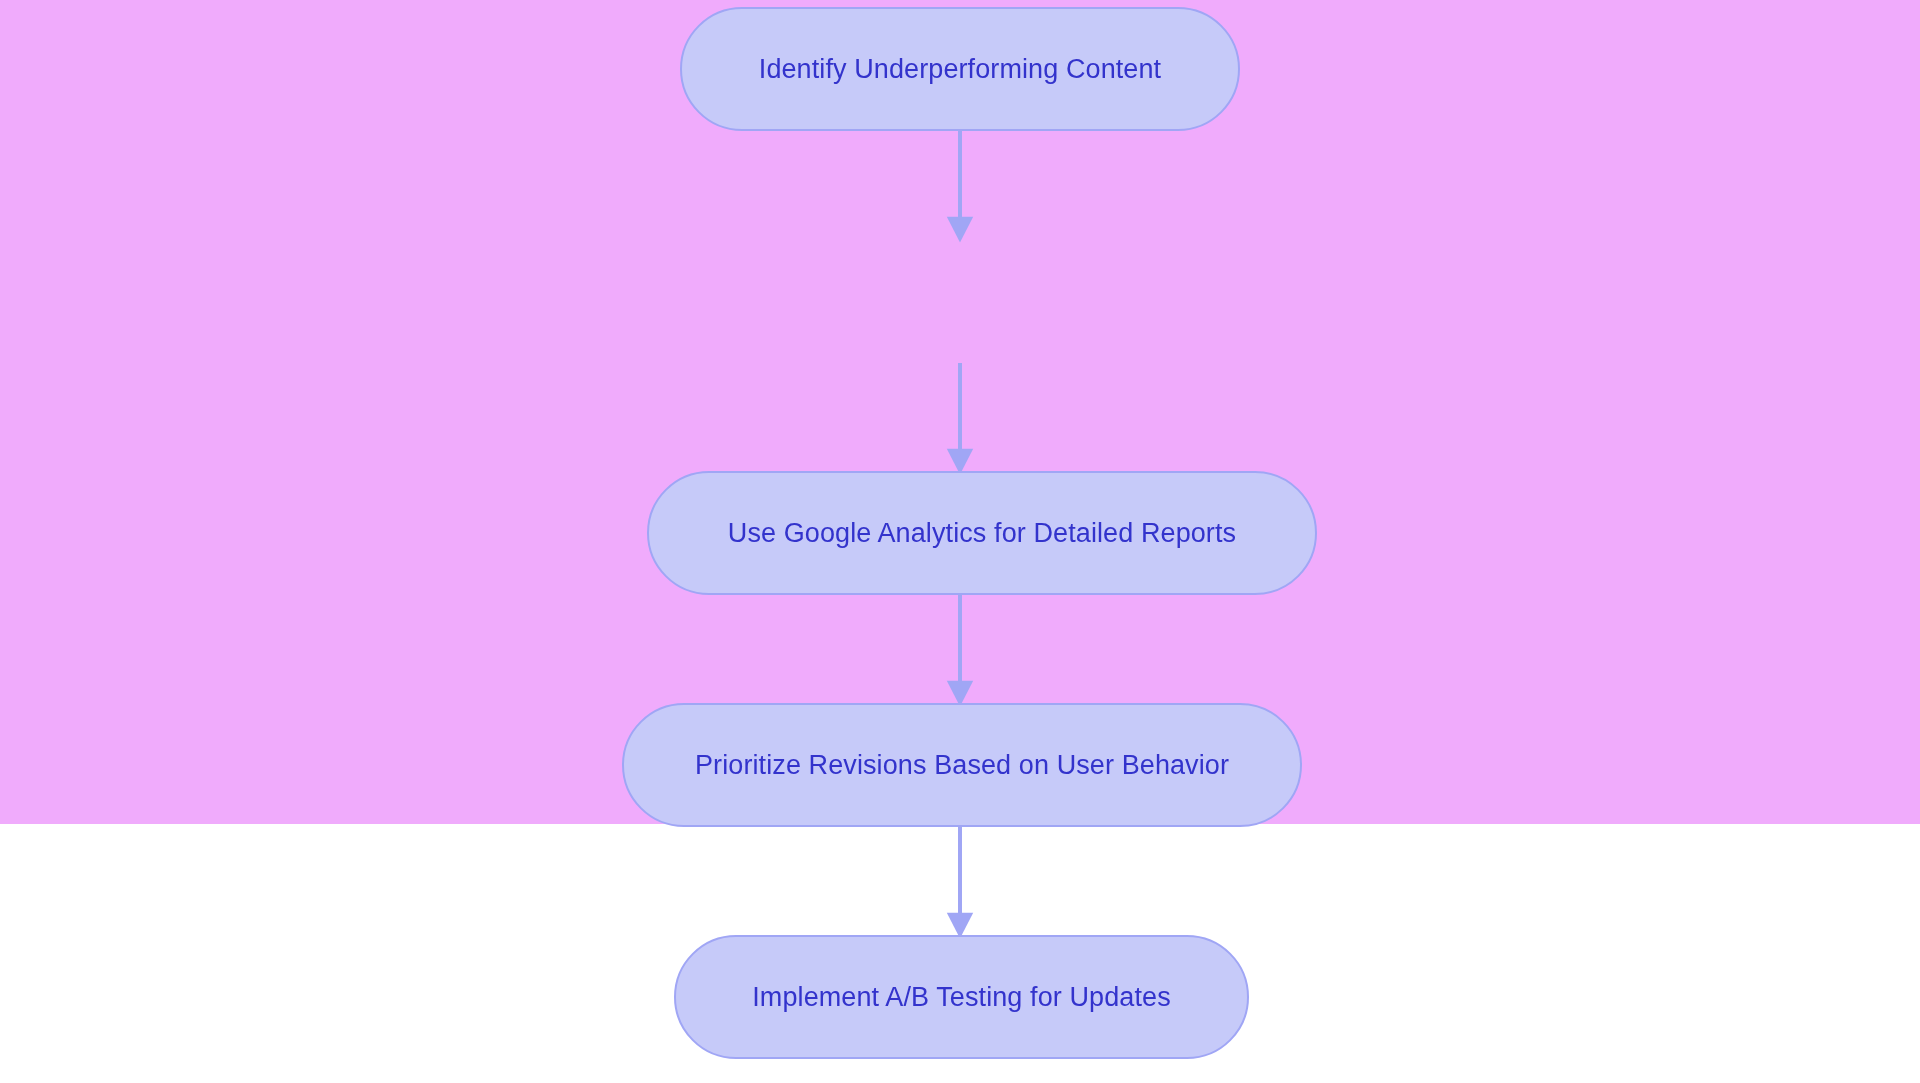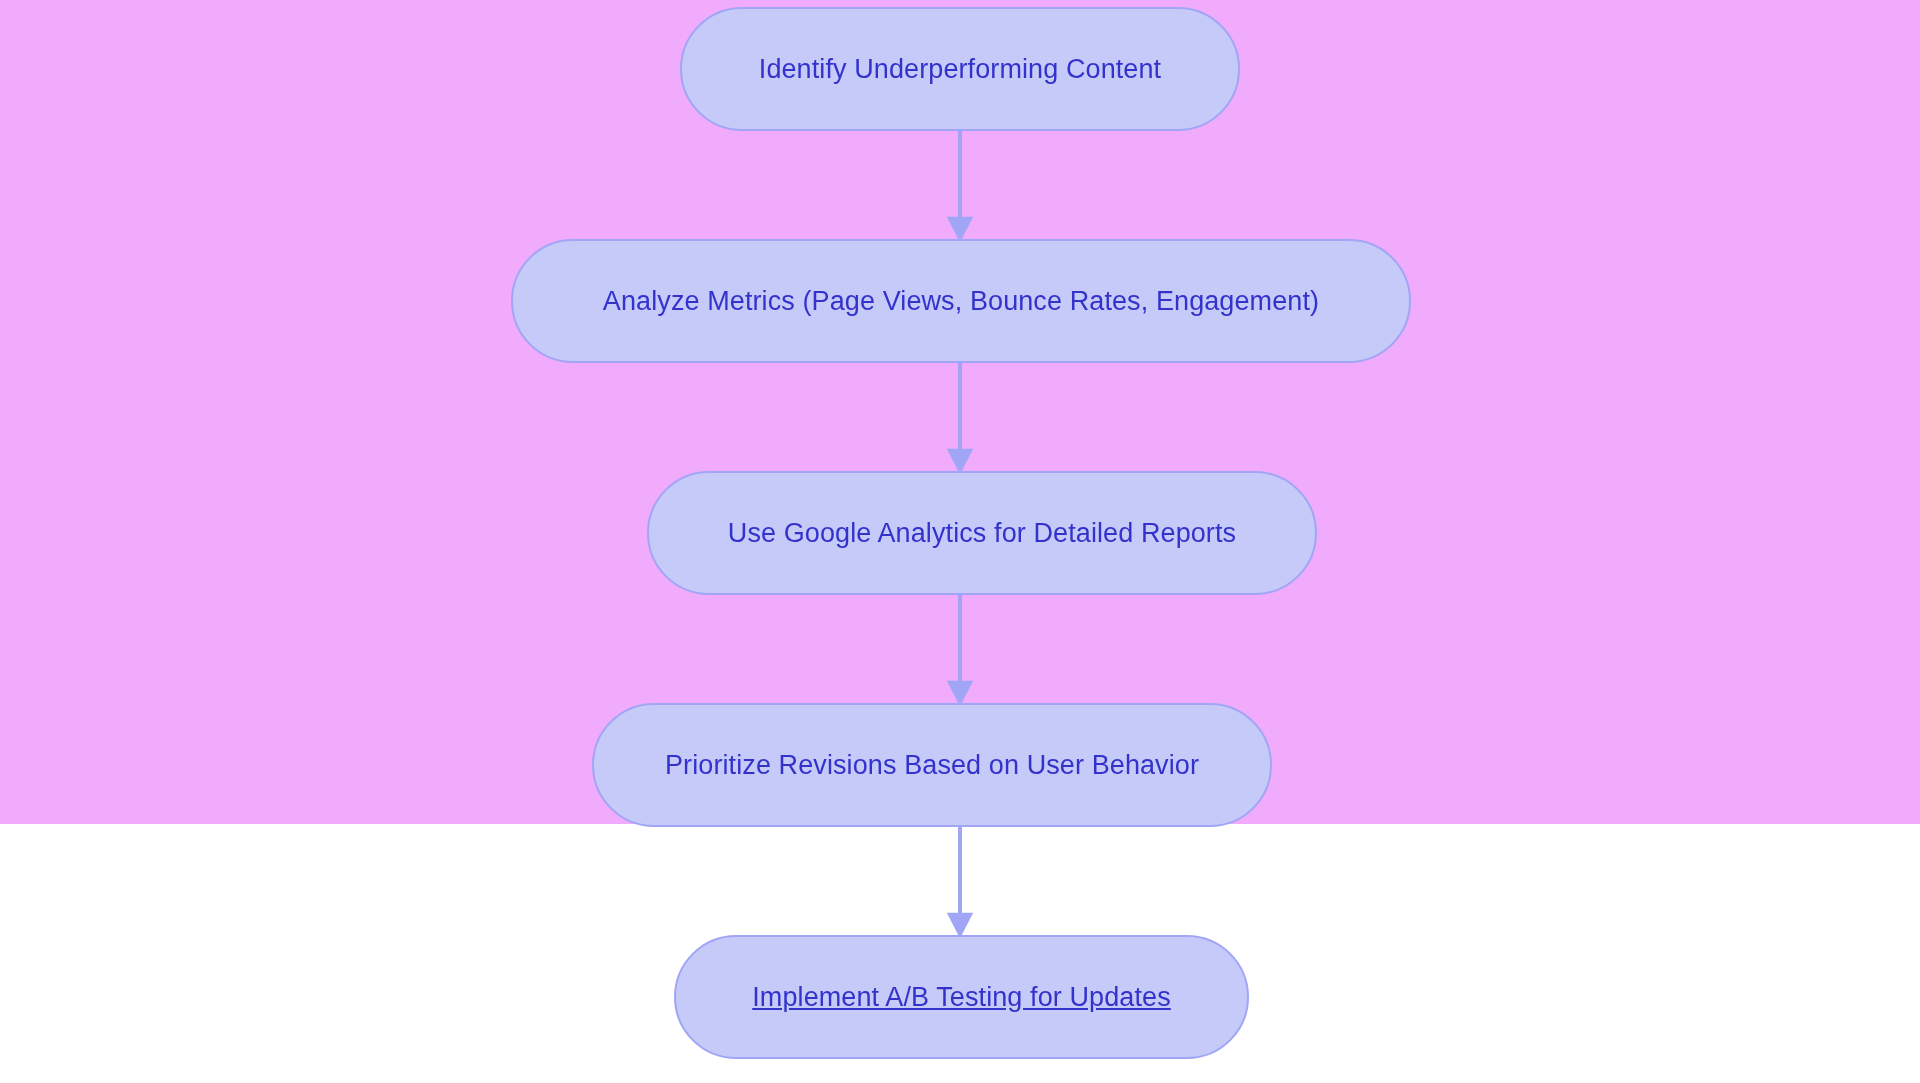--- a/index.html
+++ b/index.html
@@ -45,22 +45,22 @@
     color: #3333cc;
     font-size: 27px;
     font-family: "Liberation Sans", sans-serif;
     white-space: nowrap;
   }
 
   
   #node-0 { left: 680px;  top: 7px;    width: 560px; height: 124px; }
   #node-1 { left: 511px;  top: 239px;  width: 900px; height: 124px; }
   #node-2 { left: 647px;  top: 471px;  width: 670px; height: 124px; }
-  #node-3 { left: 592px;  top: 703px;  width: 680px; height: 124px; }
-  #node-4 { left: 674px;  top: 935px;  width: 575px; height: 124px; text-decoration: underline; }
+  #node-3 { left: 622px;  top: 703px;  width: 680px; height: 124px; }
+  #node-4 { left: 674px;  top: 935px;  width: 575px; height: 124px; }
 
   
   #connectors {
     position: absolute;
     left: 0;
     top: 0;
     width: 1920px;
     height: 1083px;
     pointer-events: none;
   }
@@ -91,23 +91,20 @@
 
     <g>
       <line x1="960" y1="827" x2="960" y2="924" stroke="#a0a6f5" stroke-width="4" marker-end="url(#arrowhead)"></line>
     </g>
   </svg>
 
   <div class="node" id="node-0">
     <span class="node-label">Identify Underperforming Content</span>
   </div>
 
-  <div class="node" id="node-1">
-    <span class="node-label">Analyze Metrics (Page Views, Bounce Rates, Engagement)</span>
-  </div>
 
   <div class="node" id="node-2">
     <span class="node-label">Use Google Analytics for Detailed Reports</span>
   </div>
 
   <div class="node" id="node-3">
     <span class="node-label">Prioritize Revisions Based on User Behavior</span>
   </div>
 
   <div class="node" id="node-4">

